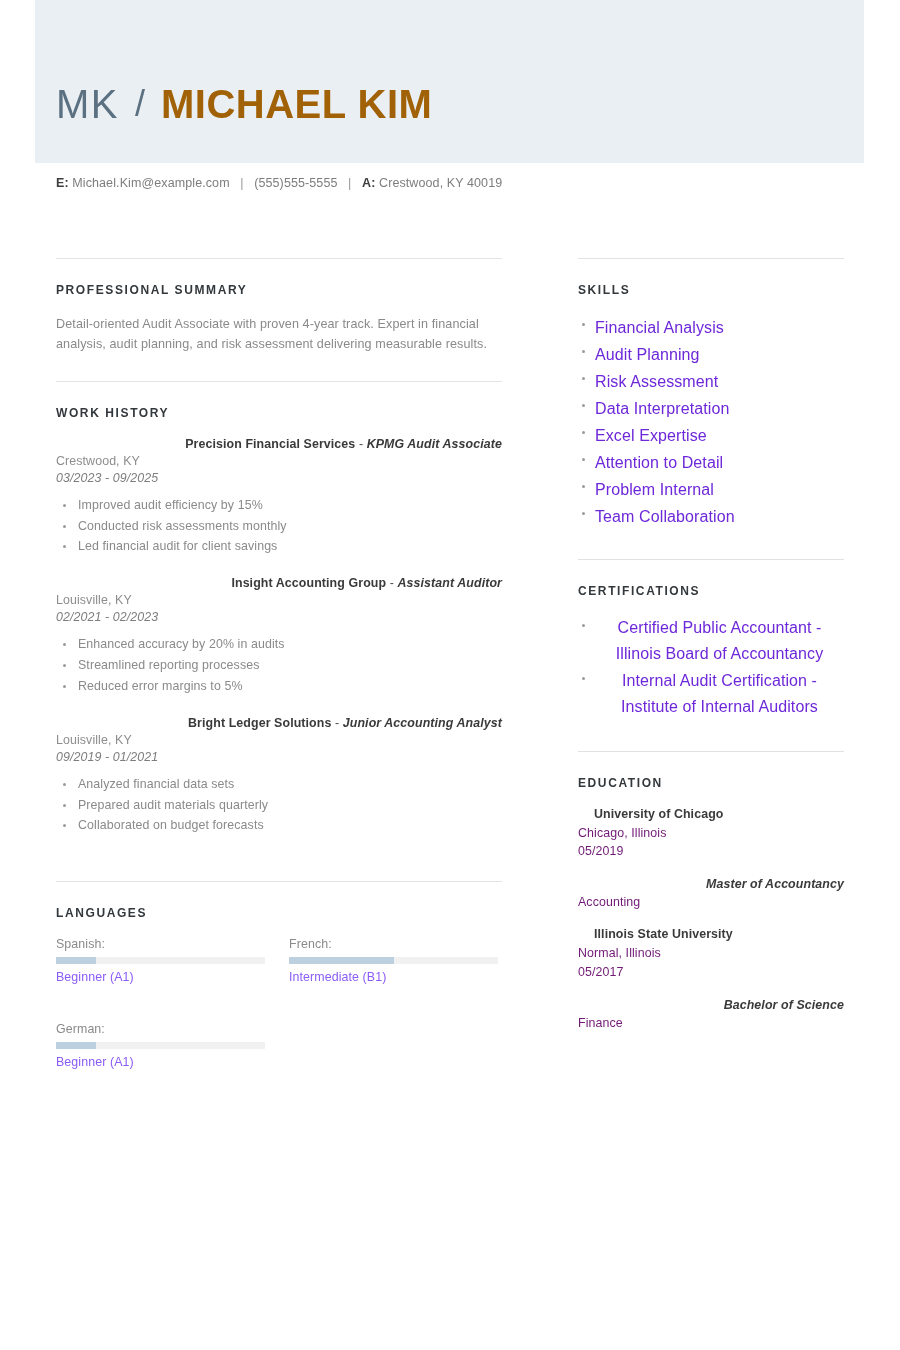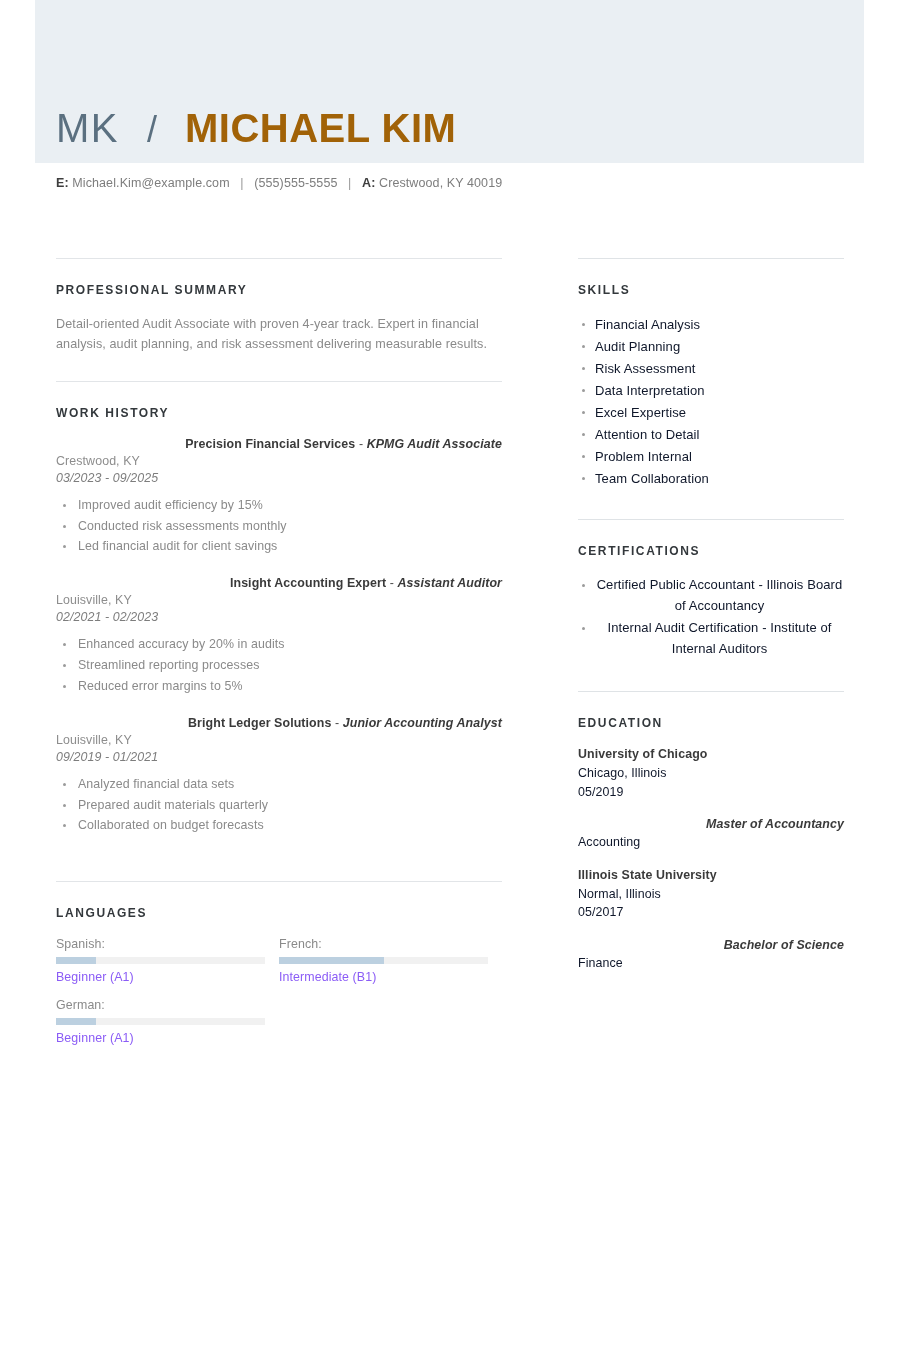--- a/index.html
+++ b/index.html
@@ -26,24 +26,24 @@
     left: 35px;
     top: 0;
     width: 829px;
     height: 163px;
     background: #eaeff3;
   }
 
   .name-line {
     position: absolute;
     left: 56px;
-    top: 108px;
+    top: 84px;
     display: flex;
-    align-items: flex-end;
-    gap: 12px;
+    align-items: center;
+    gap: 0;
     white-space: nowrap;
   }
   .initials {
     font-size: 40px;
     font-weight: 300;
     letter-spacing: 1.5px;
     color: #5b7080;
     line-height: 1;
   }
   .slash {
@@ -156,20 +156,21 @@
     background: #9b9b9b;
     border-radius: 50%;
   }
 
   
   .lang-grid {
     display: grid;
     grid-template-columns: 209px 209px;
     column-gap: 14px;
     row-gap: 0;
+    gap: 24px;
   }
   .lang-cell { margin-bottom: 14px; }
   .lang-name {
     font-size: 12.4px;
     color: #8a8a8a;
     margin-bottom: 6px;
     letter-spacing: 0.1px;
   }
   .lang-track {
     width: 100%;
@@ -185,23 +186,23 @@
     font-size: 12.4px;
     color: #8b5cf6;
     letter-spacing: 0.1px;
   }
 
   
   ul.plain { list-style: none; }
   ul.plain li {
     position: relative;
     padding-left: 17px;
-    font-size: 13px;
+    font-size: 16px;
     line-height: 1.69;
-    color: #0f172a;
+    color: #6d28d9;
     letter-spacing: 0.1px;
   }
   ul.plain li::before {
     content: "";
     position: absolute;
     left: 4px;
     top: 9px;
     width: 3px;
     height: 3px;
     background: #9b9b9b;
@@ -209,24 +210,25 @@
   }
   ul.plain.certs li { margin-bottom: 2px; line-height: 1.6; text-align: center; }
 
   .edu-block { margin-bottom: 16px; }
   .edu-school {
     font-size: 12.4px;
     font-weight: 700;
     color: #3a3a3a;
     letter-spacing: 0.1px;
     margin-bottom: 3px;
+    margin-left: 16px;
   }
   .edu-loc, .edu-date, .edu-field {
     font-size: 12.4px;
-    color: #0f172a;
+    color: #701a75;
     letter-spacing: 0.1px;
     line-height: 1.5;
   }
   .edu-degree {
     font-size: 12.4px;
     font-weight: 700;
     font-style: italic;
     color: #3a3a3a;
     letter-spacing: 0.1px;
     margin-bottom: 2px;
@@ -275,21 +277,21 @@
       <div class="job-dates">03/2023 - 09/2025</div>
       <ul class="bullets">
         <li>Improved audit efficiency by 15%</li>
         <li>Conducted risk assessments monthly</li>
         <li>Led financial audit for client savings</li>
       </ul>
     </div>
 
     <div class="job">
       <div class="job-head">
-        <span class="job-company">Insight Accounting Expert</span><span class="job-dash"> - </span><span class="job-role">Assistant Auditor</span>
+        <span class="job-company">Insight Accounting Group</span><span class="job-dash"> - </span><span class="job-role">Assistant Auditor</span>
       </div>
       <div class="job-loc">Louisville, KY</div>
       <div class="job-dates">02/2021 - 02/2023</div>
       <ul class="bullets">
         <li>Enhanced accuracy by 20% in audits</li>
         <li>Streamlined reporting processes</li>
         <li>Reduced error margins to 5%</li>
       </ul>
     </div>
 

